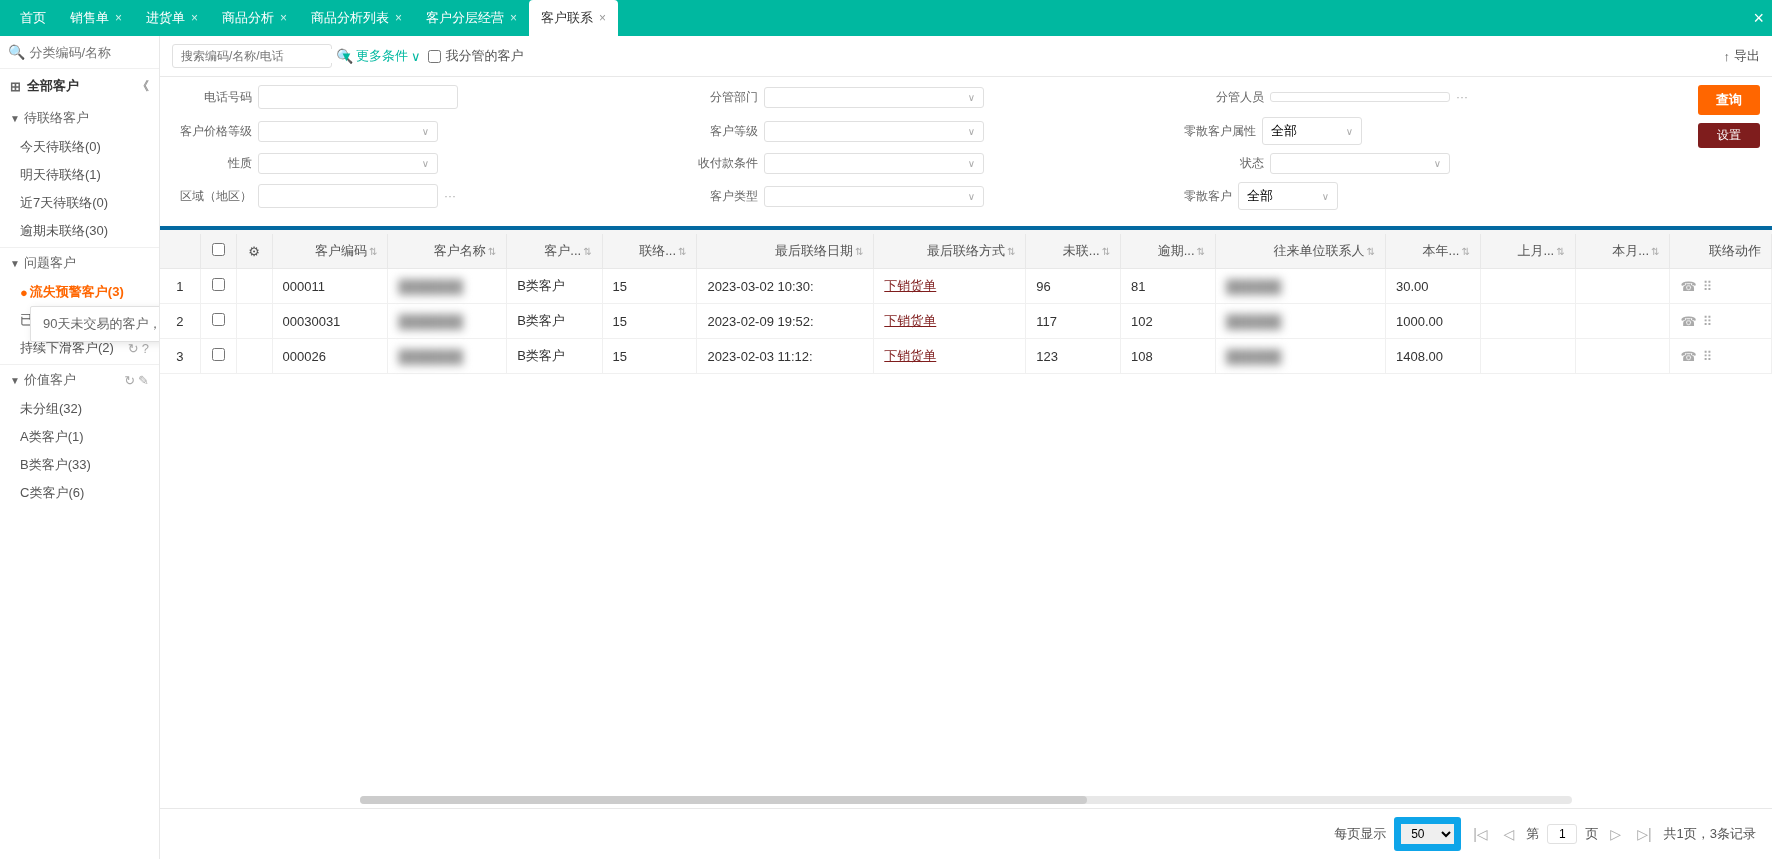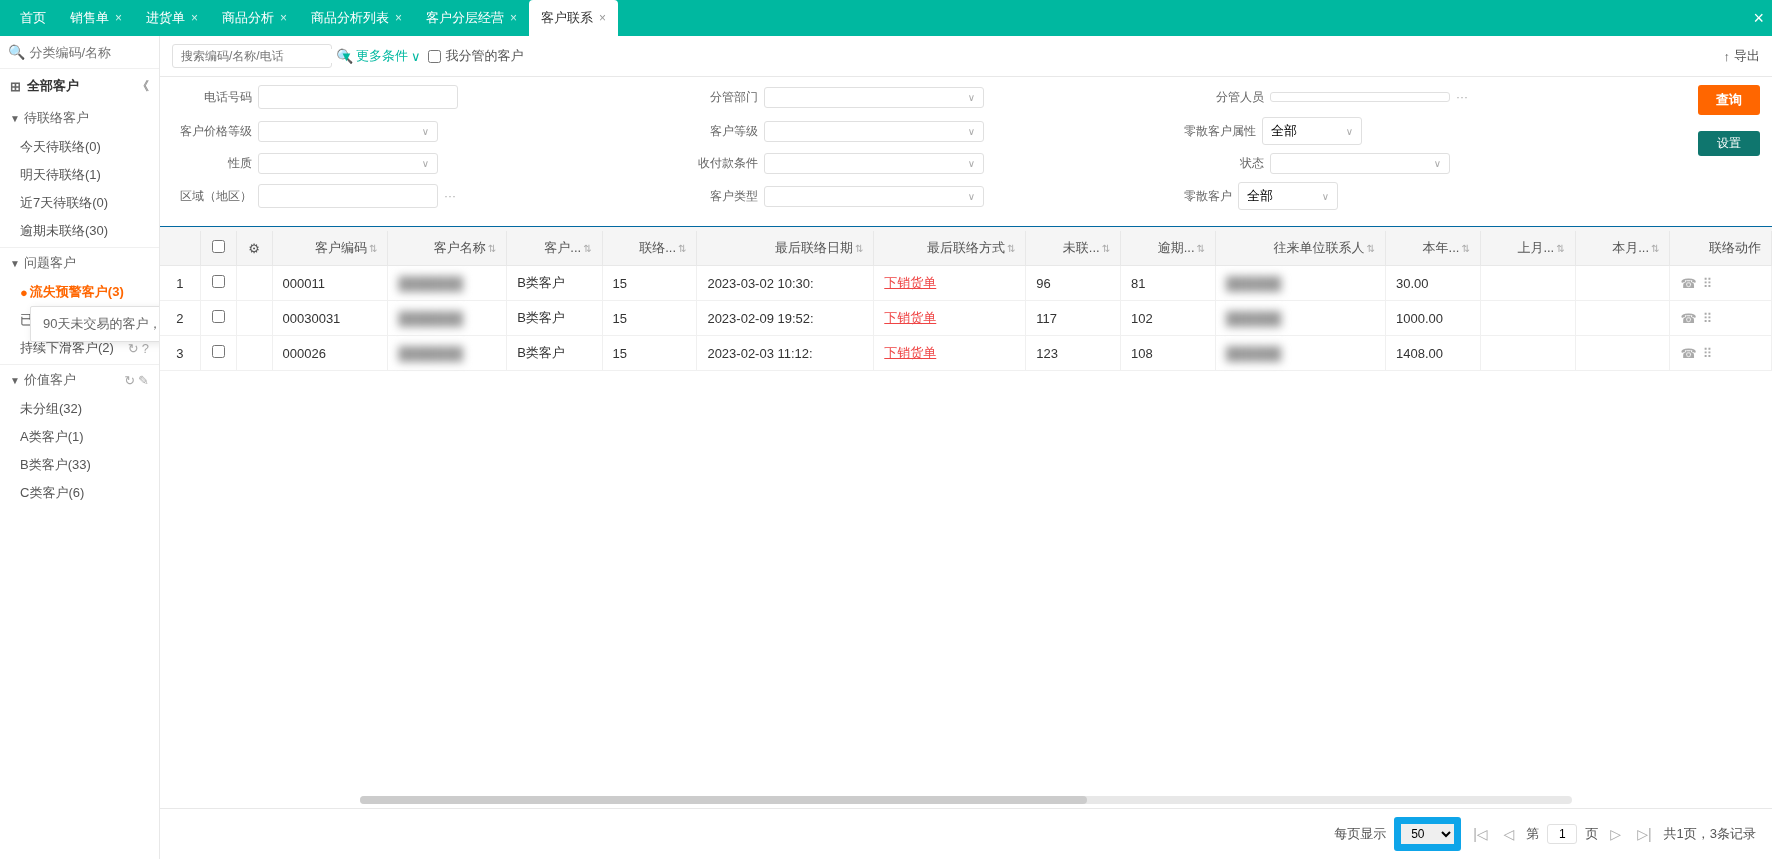--- a/index.html
+++ b/index.html
@@ -211,21 +211,21 @@
       gap: 4px;
       color: #555;
       cursor: pointer;
       font-size: 12px;
     }
 
     
     .filter-form {
       background: #fff;
       padding: 8px 12px;
-      border-bottom: 1px solid #0369a1;
+      border-bottom: 4px solid #0369a1;
     }
     .filter-row {
       display: flex;
       align-items: center;
       margin-bottom: 8px;
       gap: 8px;
     }
     .filter-label {
       width: 80px;
       text-align: right;
@@ -270,32 +270,32 @@
       background: #ff6600;
       color: #fff;
       border: none;
       border-radius: 3px;
       padding: 6px 18px;
       cursor: pointer;
       font-size: 13px;
       font-weight: bold;
     }
     .settings-btn {
-      background: #0f766e;
+      background: #7f1d1d;
       color: #fff;
       border: none;
       border-radius: 3px;
       padding: 4px 12px;
       cursor: pointer;
       font-size: 12px;
     }
     .btn-group-right {
       display: flex;
       flex-direction: column;
-      gap: 16px;
+      gap: 8px;
       margin-left: 8px;
     }
     .filter-group {
       display: flex;
       align-items: center;
       flex: 1;
       gap: 6px;
     }
     .ling-attr-label {
       font-size: 12px;
@@ -336,21 +336,21 @@
       background: #fff;
     }
     tbody td {
       padding: 8px 10px;
       border-bottom: 1px solid #f0f0f0;
       border-right: 1px solid #f0f0f0;
       color: #333;
       white-space: nowrap;
     }
     .link-text {
-      color: #ef4444;
+      color: #7f1d1d;
       text-decoration: underline;
       cursor: pointer;
       font-family: Liberation Mono, monospace;
     }
     .action-icons {
       display: flex;
       gap: 6px;
       color: #aaa;
       font-size: 14px;
     }

